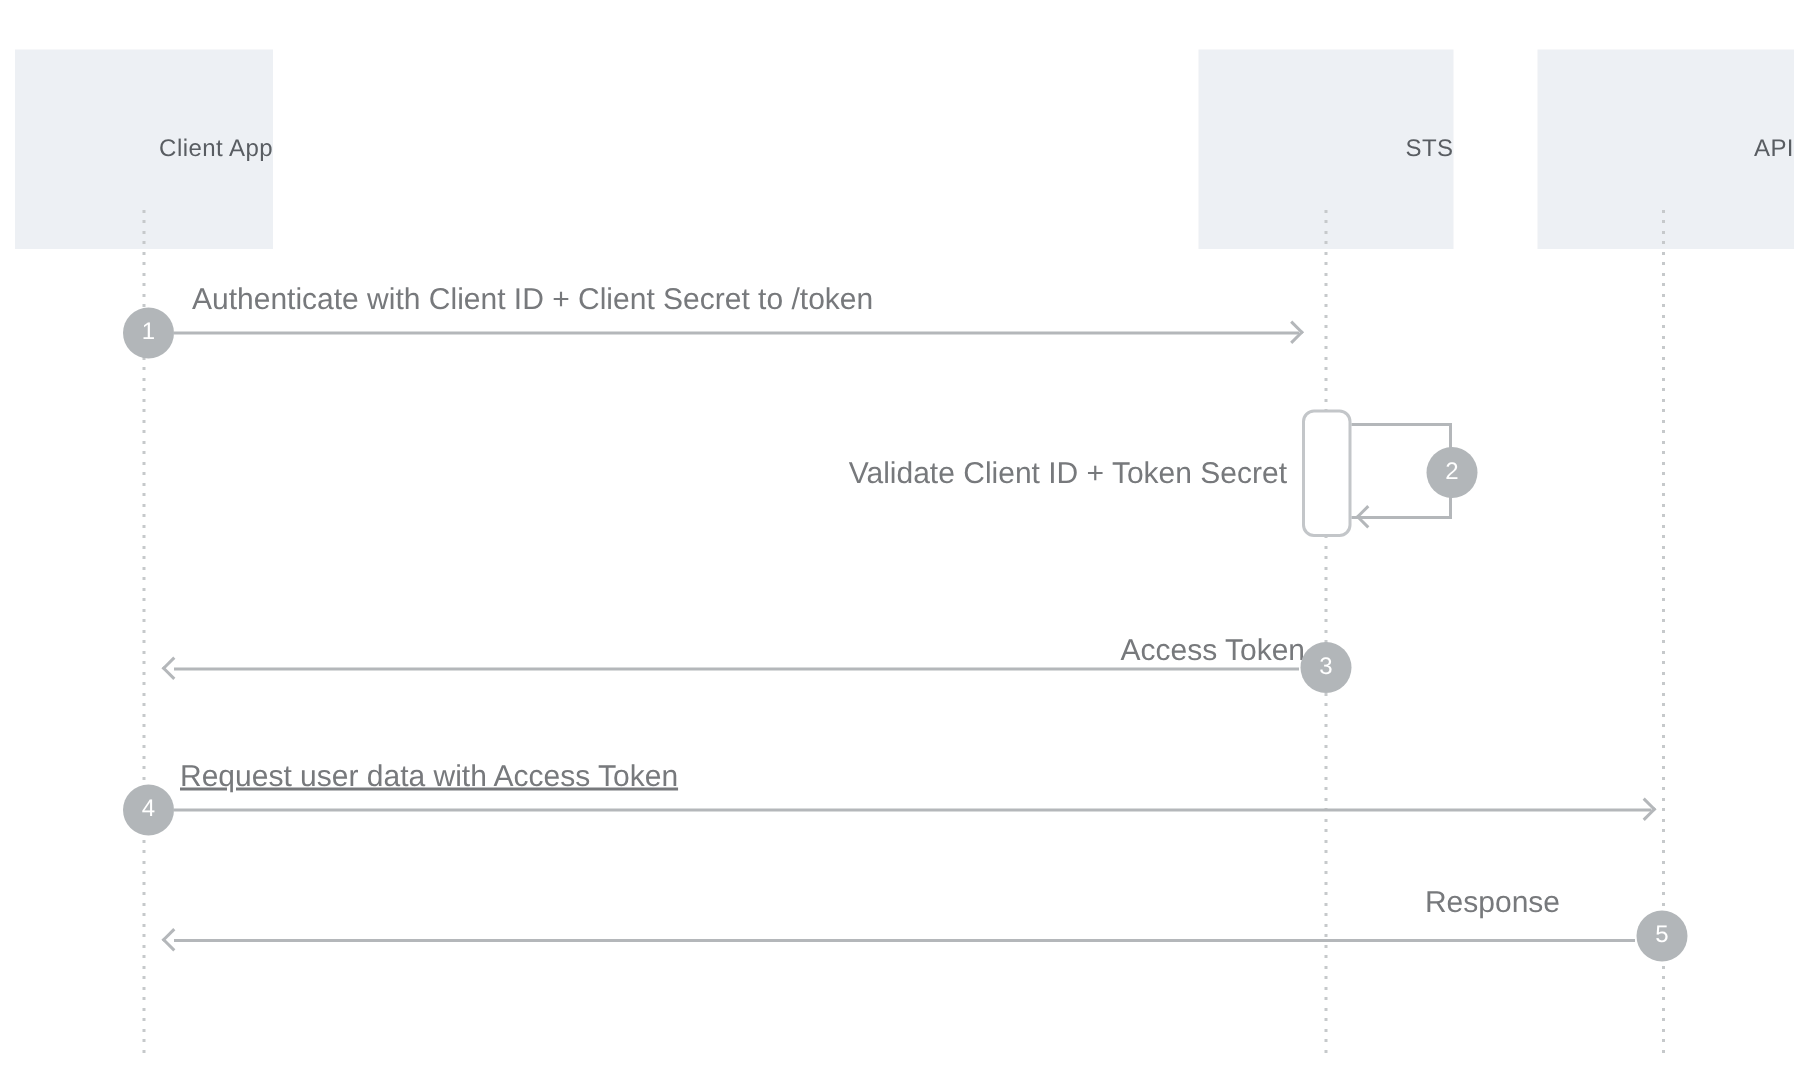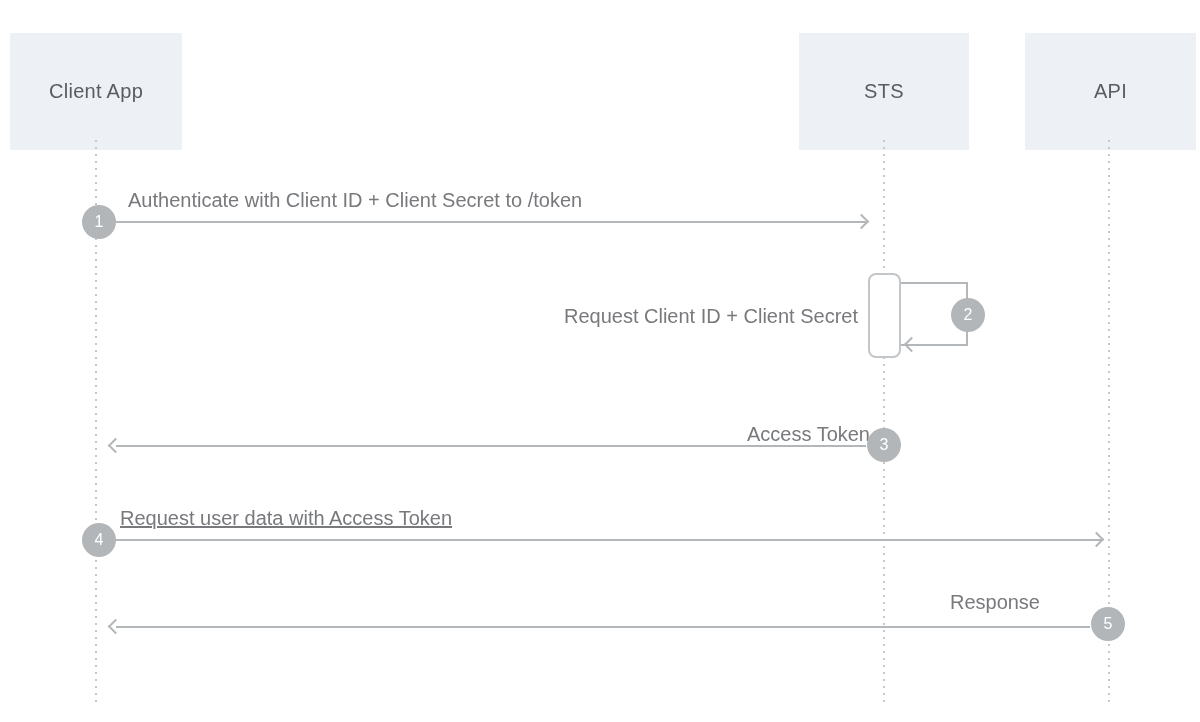--- a/index.html
+++ b/index.html
@@ -20,27 +20,27 @@
     position: relative;
     width: 1200px;
     height: 722px;
     background: var(--bg);
     font-family: "Liberation Sans", "DejaVu Sans", sans-serif;
     overflow: hidden;
   }
   .actor-box {
     position: absolute;
     top: 33px;
-    height: 117px;
+    height: 133px;
     background: var(--actor-bg);
     color: var(--actor-text);
     display: flex;
     align-items: center;
-    justify-content: center;
-    font-size: 20px;
+    justify-content: flex-end;
+    font-size: 16px;
     letter-spacing: 0.3px;
   }
   .actor-client { left: 10px;   width: 172px; }
   .actor-sts    { left: 799px;  width: 170px; }
   .actor-api    { left: 1025px; width: 171px; }
 
   .lifeline {
     position: absolute;
     top: 140px;
     height: 562px;
@@ -146,21 +146,21 @@
   <div class="msg-label" style="left:128px; top:188px;">Authenticate with Client ID + Client Secret to /token</div>
   <div class="msg-line" style="left:116px; top:221px; width:750px;"></div>
   <div class="arrowhead right" style="left:856px; top:216px;"></div>
   <div class="step-circle" style="left:82px; top:205px;">
     <span>1</span>
   </div>
 
   <div class="activation"></div>
   <div class="self-loop"></div>
   <div class="arrowhead left" style="left:906px; top:339px;"></div>
-  <div class="msg-label right-align" style="left:400px; top:304px; width:458px;">Request Client ID + Client Secret</div>
+  <div class="msg-label right-align" style="left:400px; top:304px; width:458px;">Validate Client ID + Token Secret</div>
   <div class="step-circle" style="left:951px; top:298px;">
     <span>2</span>
   </div>
 
   <div class="msg-label right-align" style="left:470px; top:410px; width:400px;margin-top:12px;">Access Token</div>
   <div class="msg-line" style="left:116px; top:445px; width:750px;"></div>
   <div class="arrowhead left" style="left:110px; top:440px;"></div>
   <div class="step-circle" style="left:867px; top:428px;">
     <span>3</span>
   </div>

